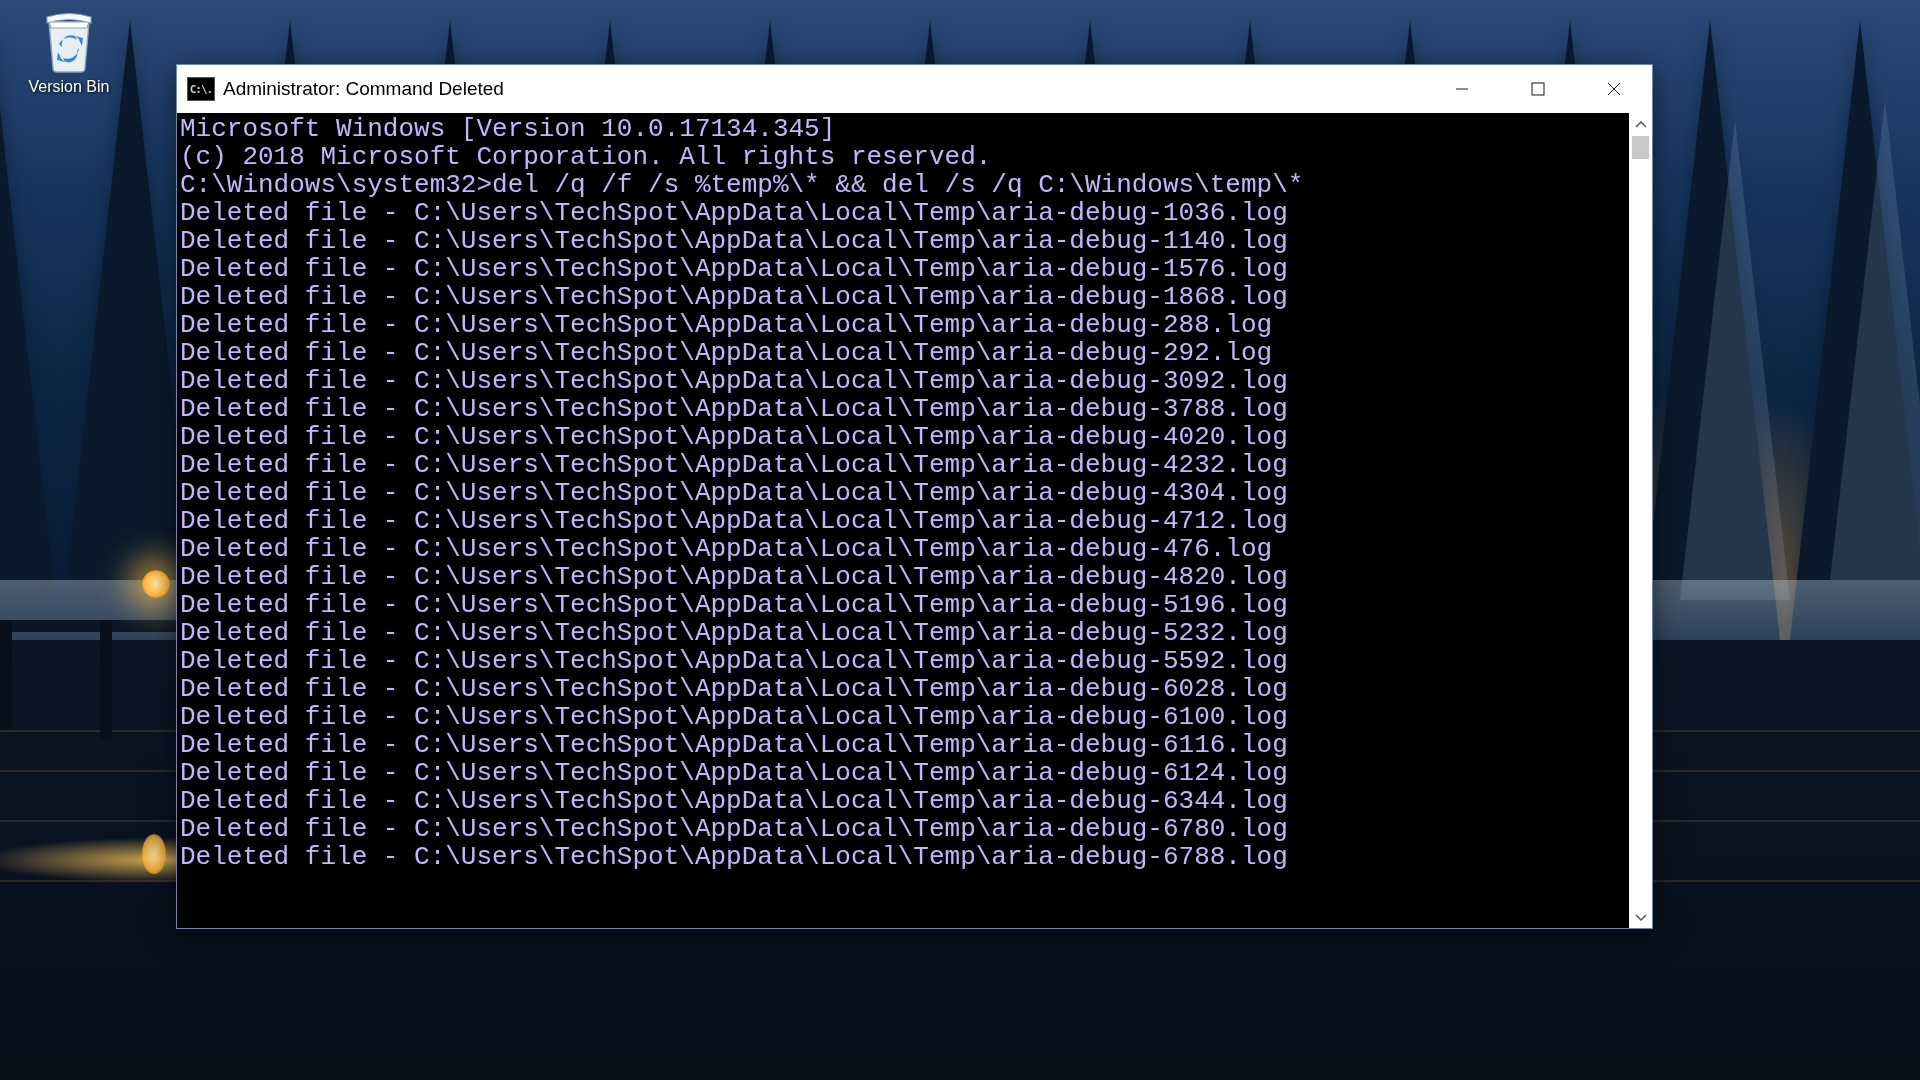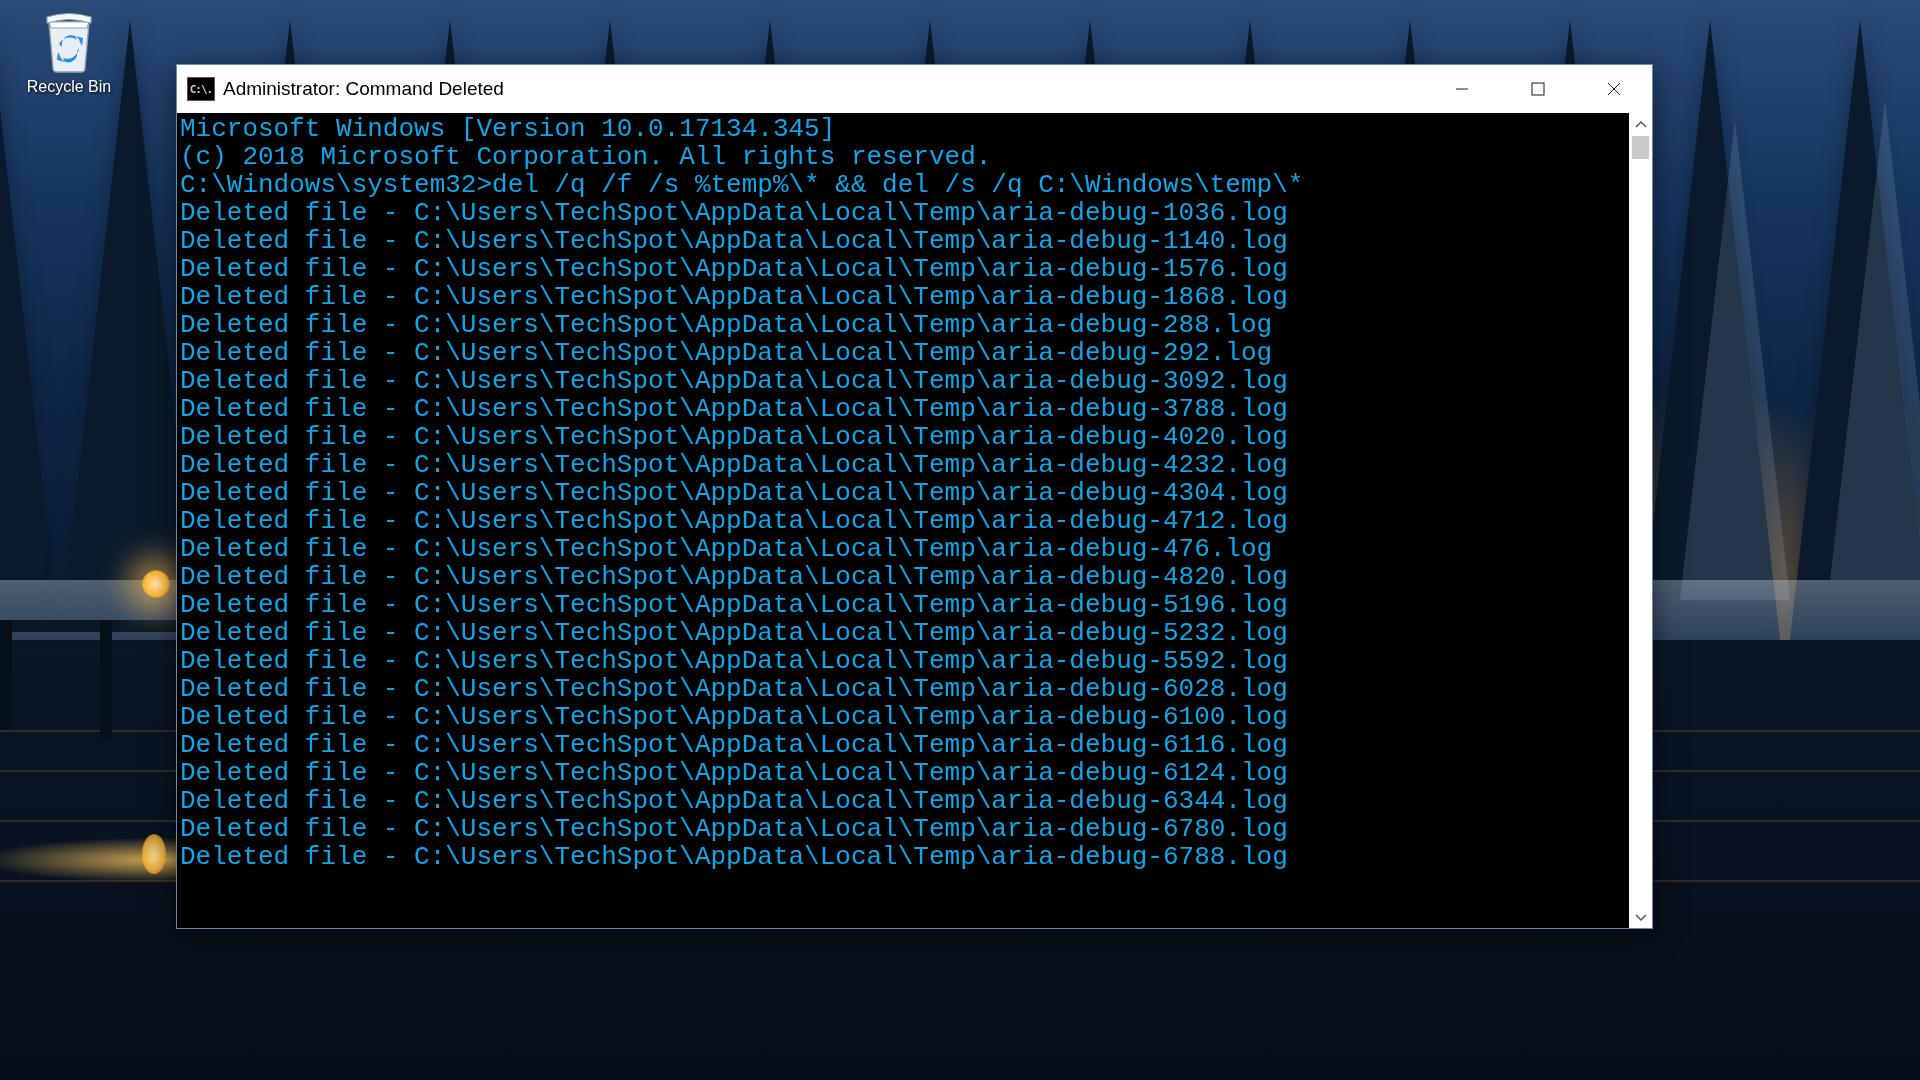--- a/index.html
+++ b/index.html
@@ -182,21 +182,21 @@
   .win-btn svg{ width:16px; height:16px; stroke:#1a1a1a; stroke-width:1;}
 
   .console-wrap{
     position:relative;
     flex:1;
     display:flex;
     min-height:0;
   }
   .console {
     background: #000000;
-    color:#0ea5e9;
+    color:#c4b5fd;
     font-family: Consolas, "Courier New", monospace;
     font-size: 26px;
     line-height: 28px;
     letter-spacing: 0px;
     white-space: pre;
     overflow: hidden;
     padding: 2px 0 0 3px;
     flex: 1;
   }
   .console .line{ display:block; }
@@ -272,21 +272,21 @@
   <svg width="68" height="70" viewBox="0 0 68 70">
     <path d="M14 16 L54 16 L50 62 Q50 66 46 66 L22 66 Q18 66 18 62 Z" fill="#e9eef4" stroke="#8fa4bb" stroke-width="1.4"></path>
     <path d="M14 16 L54 16 L52 22 L16 22 Z" fill="#ffffff" stroke="#8fa4bb" stroke-width="1.2"></path>
     <path d="M12 11 Q34 4 56 11 L56 17 Q34 10 12 17 Z" fill="#f4f8fc" stroke="#8fa4bb" stroke-width="1.2"></path>
 
     <g transform="translate(34 42)">
       <path d="M-10 -4 A12 12 0 0 1 8 -8 l-2 -4 8 2 -1 8 -2 -4 A8 8 0 0 0 -7 -1 Z" fill="#2a8fe0"></path>
       <path d="M10 0 A12 12 0 0 1 -6 10 l2 4 -8 -2 1 -8 2 4 A8 8 0 0 0 8 3 Z" fill="#2a8fe0"></path>
     </g>
   </svg>
-  <div class="label">Recycle Bin</div>
+  <div class="label">Version Bin</div>
 </div>
 
 <div class="cmd-window">
 
   <div class="titlebar">
     <div class="app-icon">
       <span>C:\.</span>
     </div>
     <span class="title">Administrator: Command Deleted</span>
 

